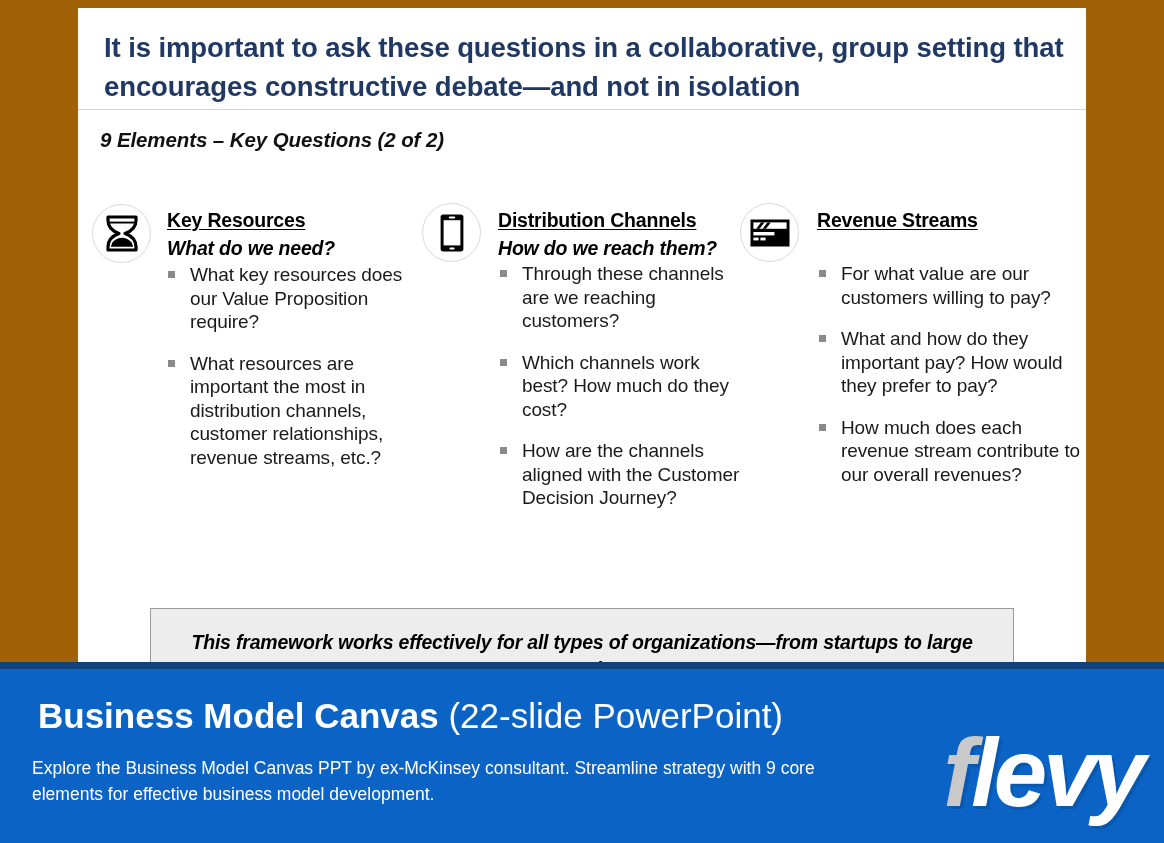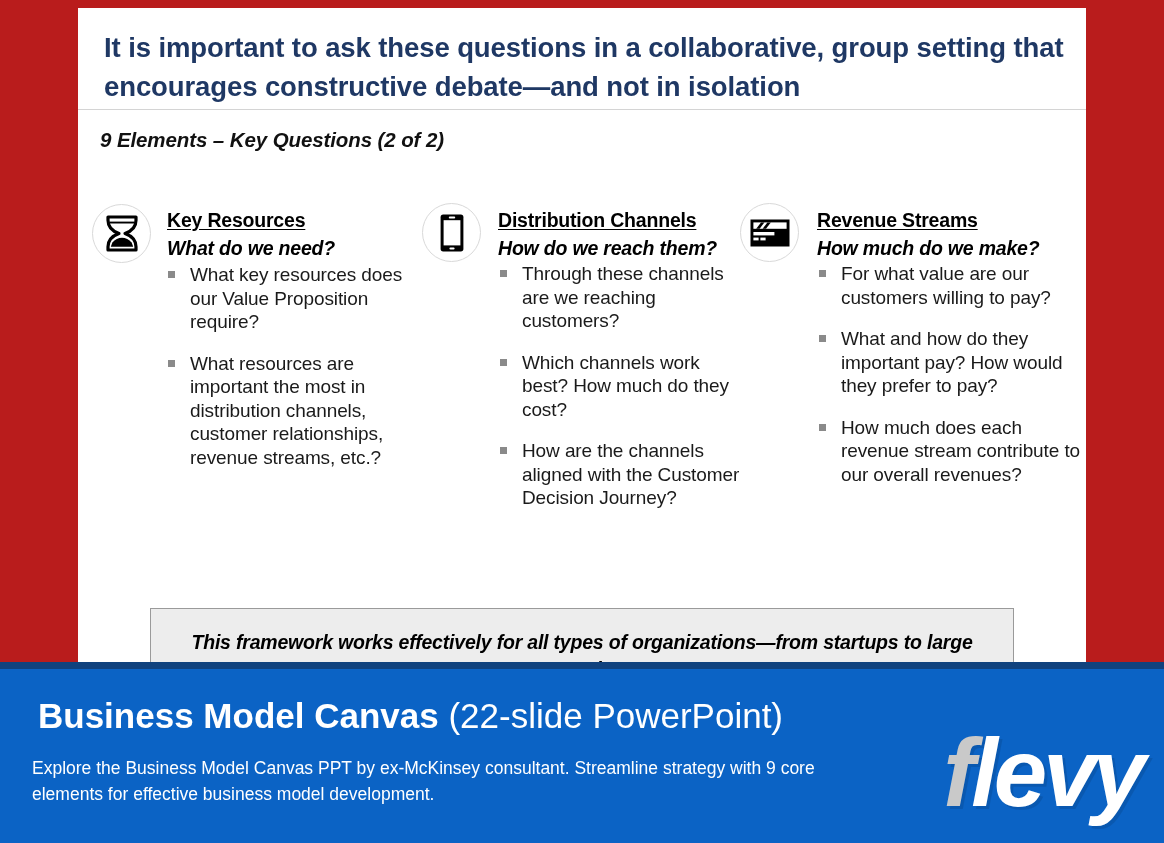--- a/index.html
+++ b/index.html
@@ -9,21 +9,21 @@
     height: 843px;
     overflow: hidden;
     background: #646464;
     font-family: "Liberation Sans", sans-serif;
   }
 
   #root {
     position: relative;
     width: 1164px;
     height: 843px;
-    background: #b91c1c;
+    background: #a16207;
   }
 
   
   .slide {
     position: absolute;
     left: 78px;
     top: 8px;
     width: 1008px;
     height: 656px;
     background: #ffffff;
@@ -289,21 +289,20 @@
               <rect x="4.4" y="4.4" width="33.2" height="6.4" fill="#fff"></rect>
               <path d="M7.2 10.8 L12.0 4.4 h3.4 L10.6 10.8 Z" fill="#000"></path>
               <path d="M13.6 10.8 L18.4 4.4 h3.4 L17.0 10.8 Z" fill="#000"></path>
               <rect x="4.4" y="14.0" width="21.0" height="3.4" fill="#fff"></rect>
               <rect x="4.4" y="19.6" width="5.2" height="2.8" fill="#fff"></rect>
               <rect x="11.4" y="19.6" width="5.2" height="2.8" fill="#fff"></rect>
             </svg>
           </div>
           <div class="head-text">
             <div class="head-title">Revenue Streams</div>
-            <div class="head-sub">How much do we make?</div>
           </div>
         </div>
         <ul class="bullets">
           <li>For what value are our customers willing to pay?</li>
           <li>What and how do they important pay? How would they prefer to pay?</li>
           <li>How much does each revenue stream contribute to our overall revenues?</li>
         </ul>
       </div>
 
     </div>

